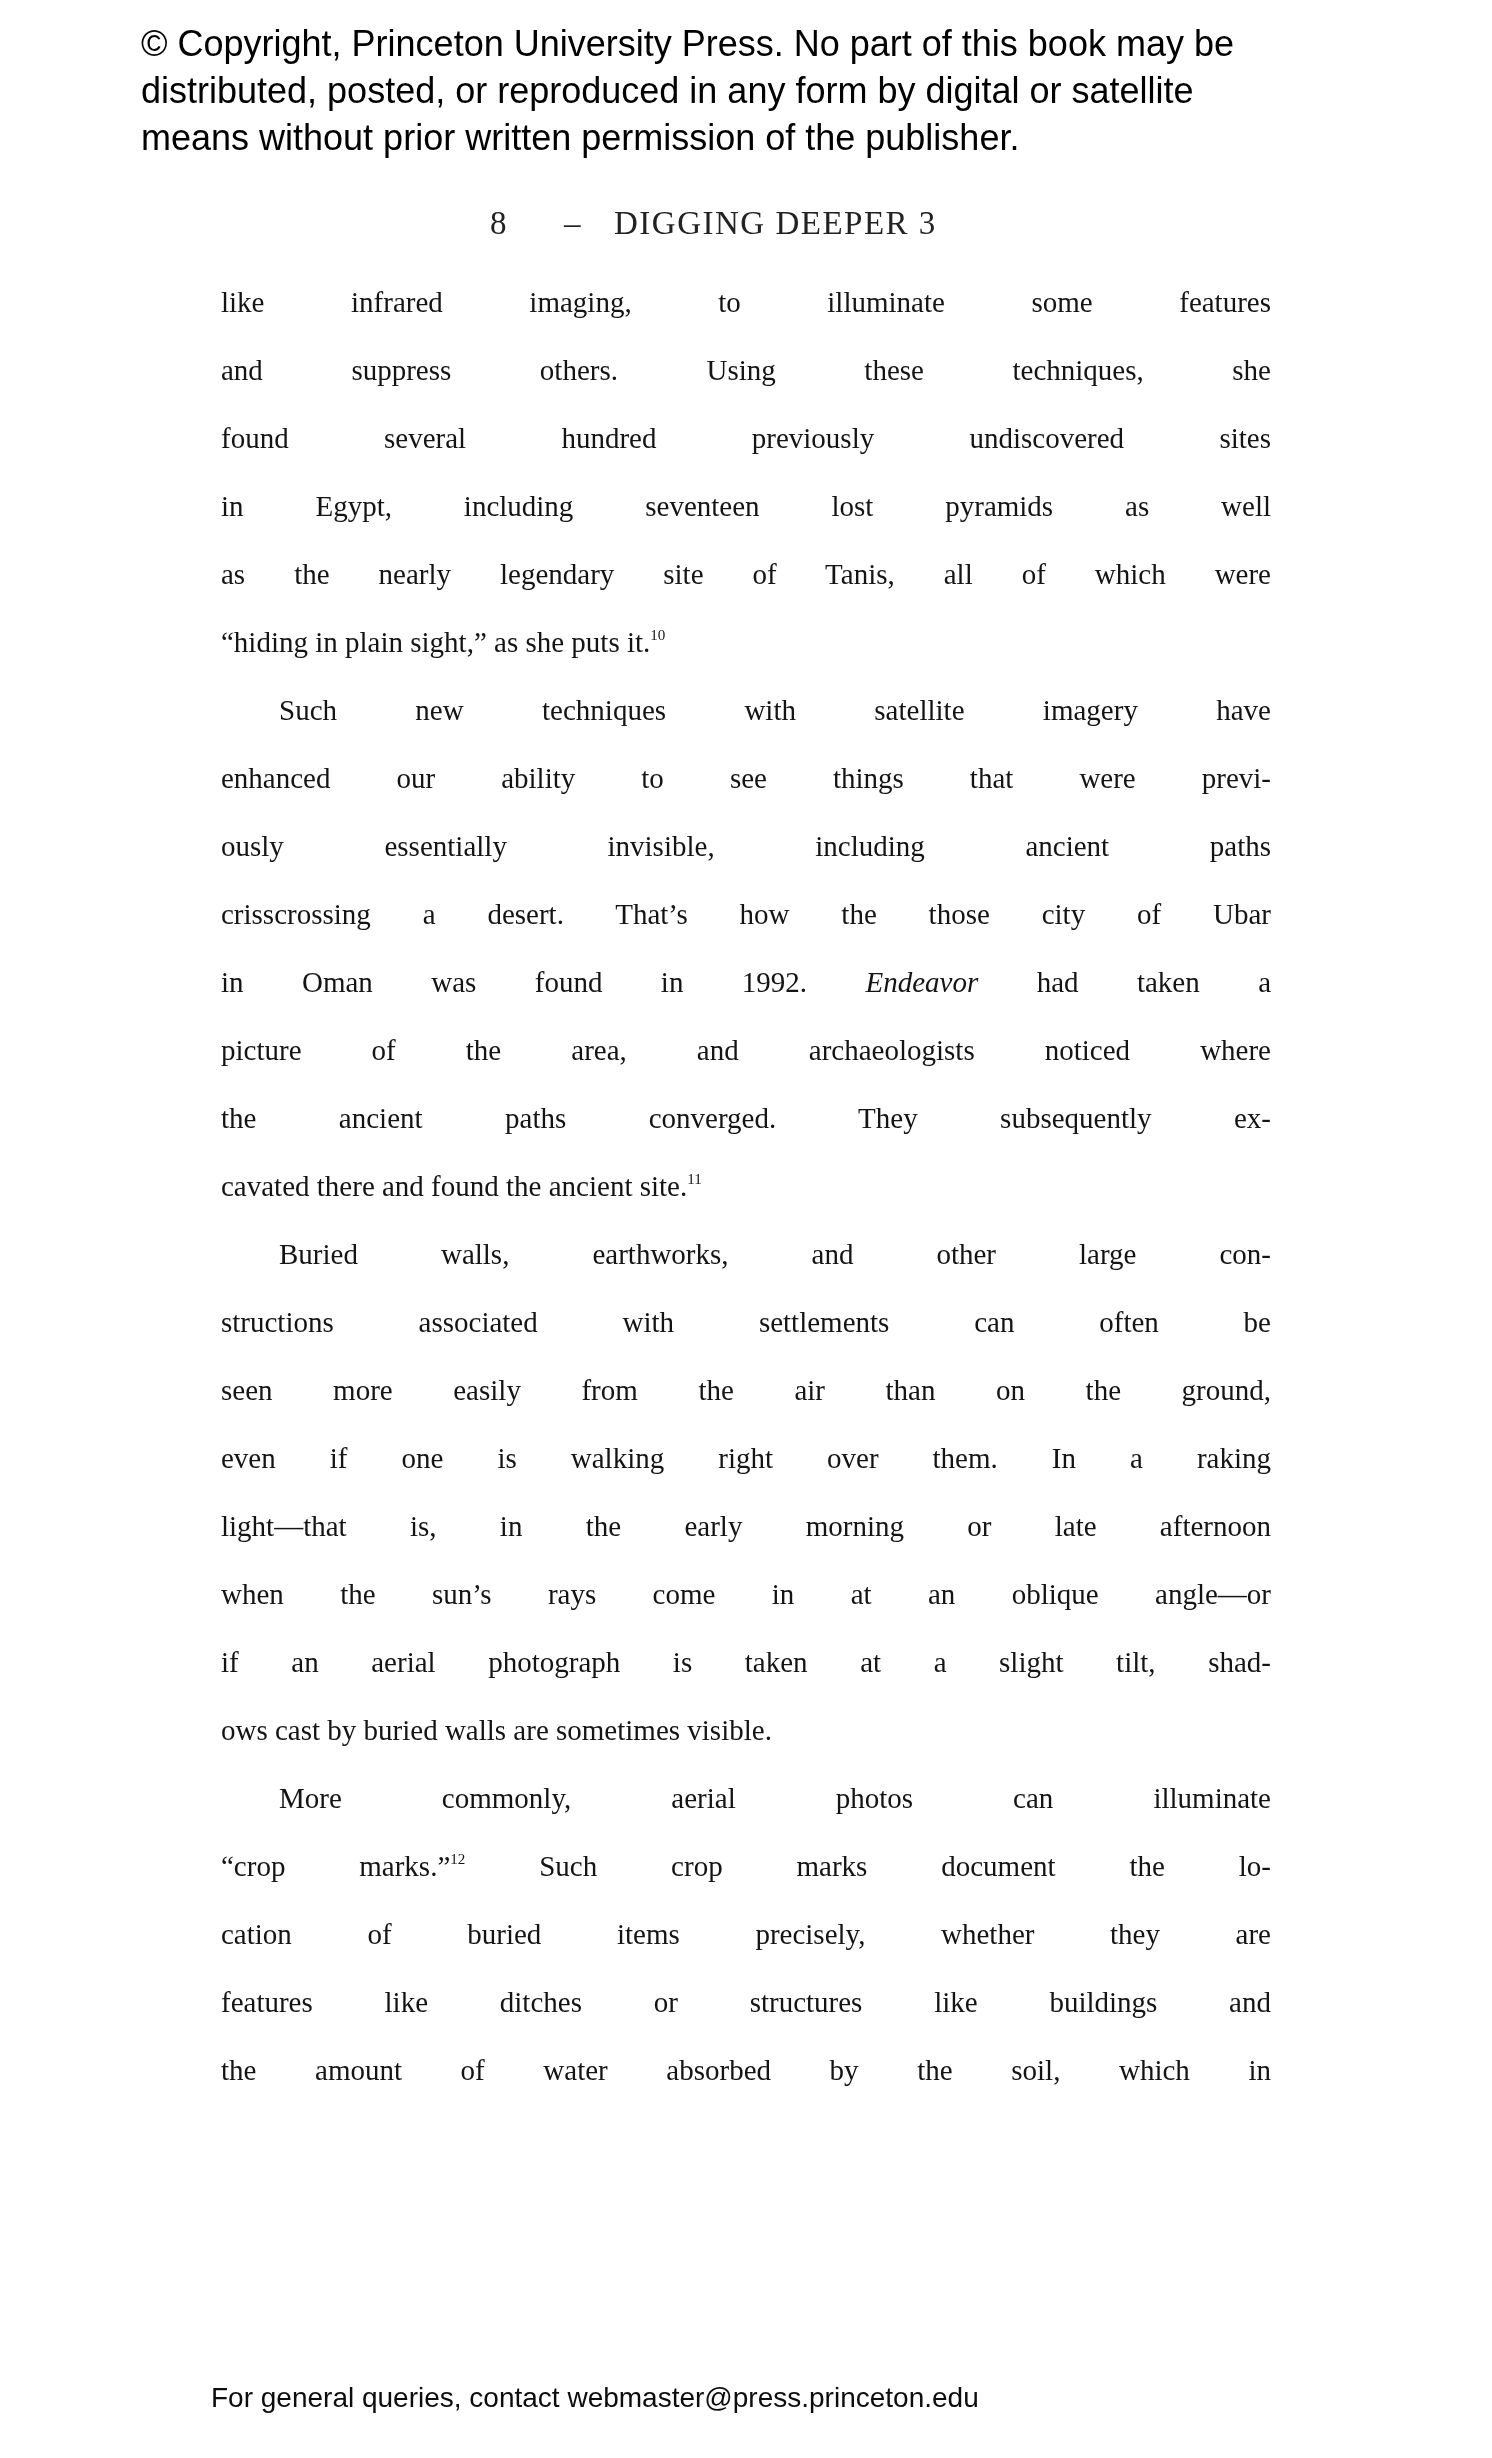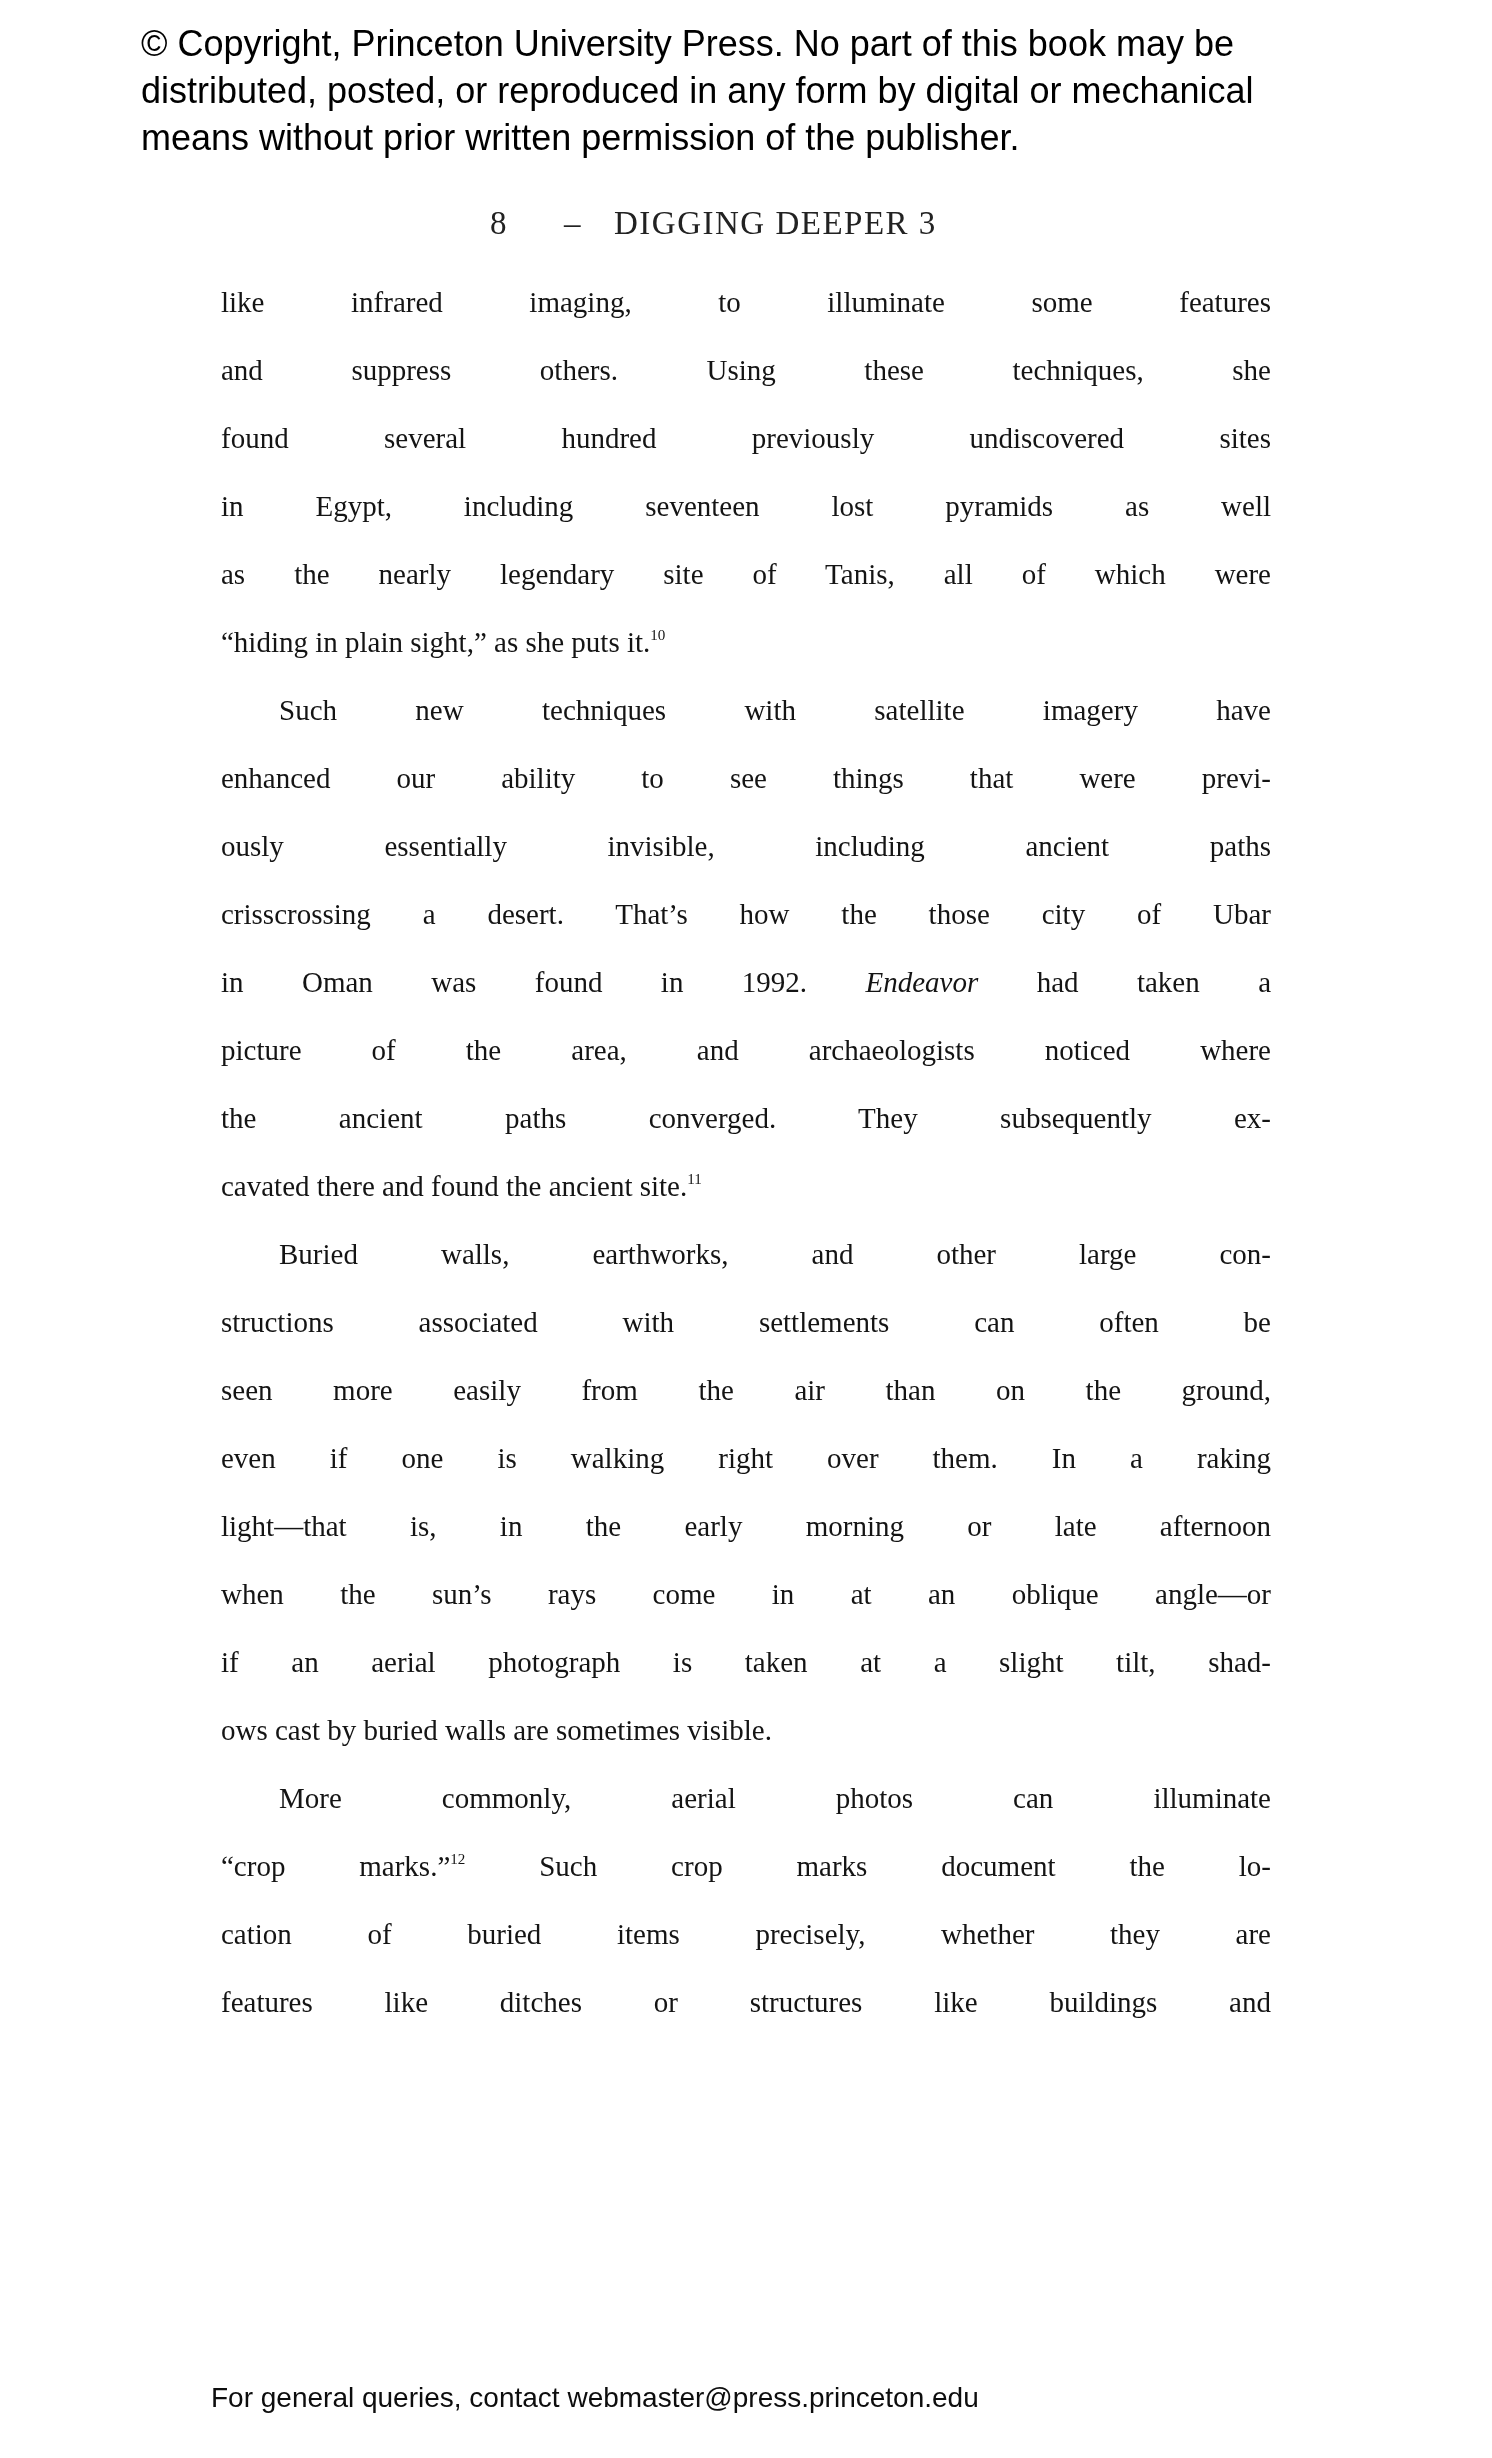--- a/index.html
+++ b/index.html
@@ -99,21 +99,21 @@
       line-height: 47px;
       color: #0d0d0d;
       white-space: nowrap;
     }
   </style>
 </head>
 <body>
 
 <div class="copyright">
   <span class="cline">© Copyright, Princeton University Press. No part of this book may be</span>
-  <span class="cline">distributed, posted, or reproduced in any form by digital or mechanical</span>
+  <span class="cline">distributed, posted, or reproduced in any form by digital or satellite</span>
   <span class="cline">means without prior written permission of the publisher.</span>
 </div>
 
 <div class="running-head">
   <span class="folio">8</span>
   <span class="dash">–</span>
   <span class="title">DIGGING DEEPER 3</span>
 </div>
 
 <div class="body-text">
@@ -140,16 +140,17 @@
   <div class="line">even if one is walking right over them. In a raking</div>
   <div class="line">light—that is, in the early morning or late afternoon</div>
   <div class="line">when the sun’s rays come in at an oblique angle—or</div>
   <div class="line">if an aerial photograph is taken at a slight tilt, shad-</div>
   <div class="line last">ows cast by buried walls are sometimes visible.</div>
 
   <div class="line indent">More commonly, aerial photos can illuminate</div>
   <div class="line"><span>“crop marks.”</span><sup>12</sup><span> Such crop marks document the lo-</span></div>
   <div class="line">cation of buried items precisely, whether they are</div>
   <div class="line">features like ditches or structures like buildings and</div>
+  <div class="line">the amount of water absorbed by the soil, which in</div>
 </div>
 
 <div class="footer">For general queries, contact webmaster@press.princeton.edu</div>
 
 
 </body></html>

